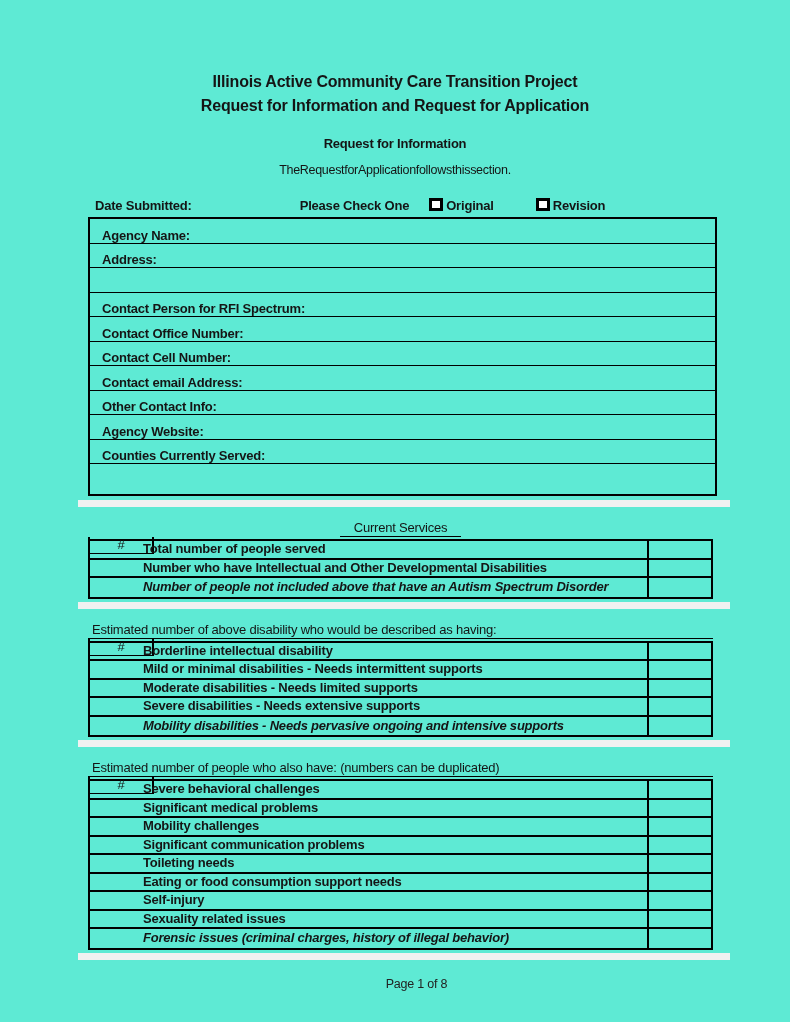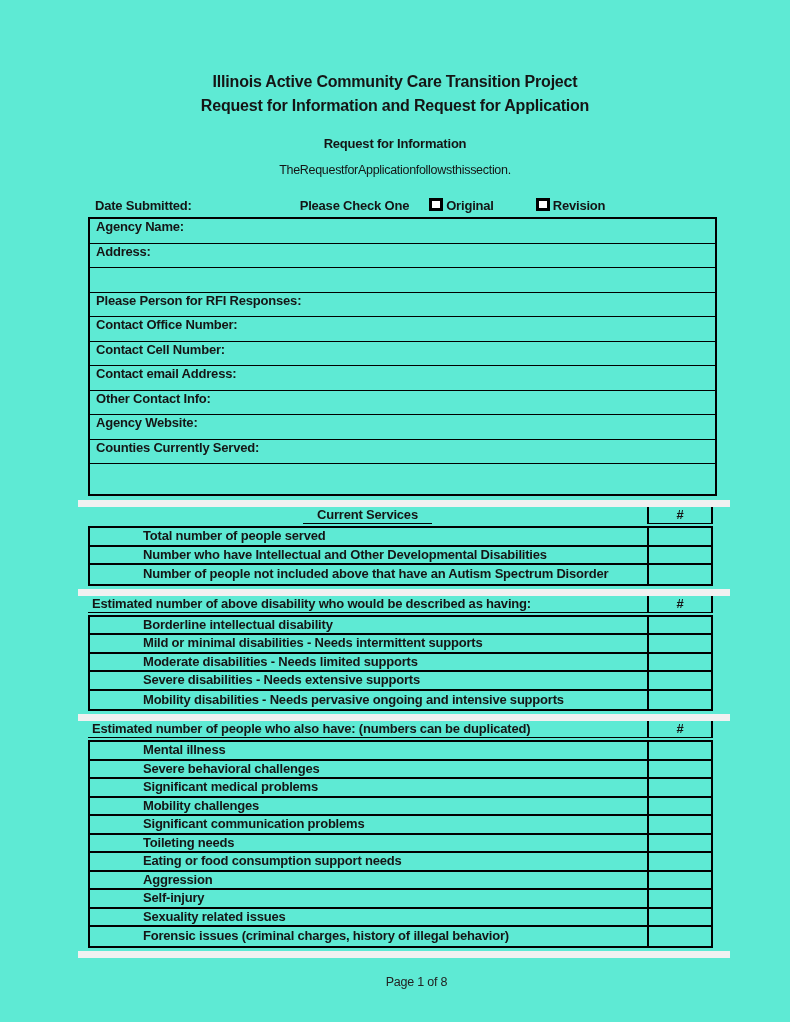--- a/index.html
+++ b/index.html
@@ -16,33 +16,33 @@
   .section-subheading { margin-top:9px; text-align:center; font-size:12.5px; font-weight:400; line-height:14px; letter-spacing:-0.3px; }
   
   .date-row { margin:21px 75px 0 95px; height:16px; display:flex; align-items:flex-start; font-size:13px; font-weight:600; }
   .date-label { }
   .check-one-label { margin-left:108px; }
   .checkbox { display:inline-block; width:14px; height:13px; border:3px solid #000; background:#fff; margin-left:20px; flex:0 0 auto; }
   .checkbox.second { margin-left:42px; }
   .check-option { margin-left:3px; }
   
   .agency-table { margin:3px 73px 0 88px; border:2px solid #000; }
-  .arow { height:24.5px; border-bottom:1.5px solid #000; display:flex; align-items:flex-start; padding:0 6px; font-size:13px; font-weight:600; }
+  .arow { height:24.5px; border-bottom:1.5px solid #000; display:flex; align-items:flex-end; padding:0 12px; font-size:13px; font-weight:600; }
   .arow:last-child { border-bottom:none; height:30px; }
   
-  .svc-header { margin:0 77px 0 88px; display:flex; font-size:13px; font-weight:700; height:17px; }
+  .svc-header { margin:13px 77px 0 88px; display:flex; font-size:13px; font-weight:400; height:17px;flex-direction:column; }
   .svc-header .sh-label { flex:1; display:flex; align-items:flex-end; }
   .svc-header.centered .sh-label { justify-content:center; }
   .svc-header .underline { border-bottom:1.5px solid #000; padding:0 14px 0 14px; line-height:16px; }
   .svc-header.left .sh-label { border-bottom:1.5px solid #000; padding-left:4px; line-height:16px; }
   .svc-header .sh-num { width:66px; border-left:2px solid #000; border-right:2px solid #000; border-bottom:1.5px solid #000; text-align:center; line-height:16px; }
   
   .svc-table { margin:2px 77px 0 88px; border:2px solid #000; }
   .srow { display:flex; height:18.5px; border-bottom:2px solid #000; font-size:13px; font-weight:600; }
-  .srow:last-child { border-bottom:none; }
+  .srow:last-child { border-bottom:none;font-style:italic; }
   .srow .s-label { flex:1; padding:0 4px 0 5px; display:flex; align-items:center; line-height:16px;margin-left:48px; }
   .srow .s-num { width:64px; border-left:2px solid #000; }
   
   .gap-band { margin:3px 60px 0 78px; height:7px; background:#f1f1f1; }
   .gap-band.first { margin-top:4px; }
   .footer { margin-top:17px; text-align:center; font-size:12.5px; font-weight:500; color:#222;margin-left:43px; }
 </style>
 </head>
 <body>
 
@@ -68,21 +68,21 @@
     <div class="arow">
         <span>Agency Name:</span>
       </div>
     <div class="arow">
         <span>Address:</span>
       </div>
     <div class="arow">
         <span></span>
       </div>
     <div class="arow">
-        <span>Please Person for RFI Responses:</span>
+        <span>Contact Person for RFI Spectrum:</span>
       </div>
     <div class="arow">
         <span>Contact Office Number:</span>
       </div>
     <div class="arow">
         <span>Contact Cell Number:</span>
       </div>
     <div class="arow">
         <span>Contact email Address:</span>
       </div>
@@ -153,24 +153,20 @@
   </div>
 
   <div class="gap-band"></div>
 
   <div class="svc-header left">
     <div class="sh-label">Estimated number of people who also have: (numbers can be duplicated)</div>
     <div class="sh-num">#</div>
   </div>
   <div class="svc-table">
     <div class="srow">
-        <div class="s-label">Mental illness</div>
-        <div class="s-num"></div>
-      </div>
-    <div class="srow">
         <div class="s-label">Severe behavioral challenges</div>
         <div class="s-num"></div>
       </div>
     <div class="srow">
         <div class="s-label">Significant medical problems</div>
         <div class="s-num"></div>
       </div>
     <div class="srow">
         <div class="s-label">Mobility challenges</div>
         <div class="s-num"></div>
@@ -181,24 +177,20 @@
       </div>
     <div class="srow">
         <div class="s-label">Toileting needs</div>
         <div class="s-num"></div>
       </div>
     <div class="srow">
         <div class="s-label">Eating or food consumption support needs</div>
         <div class="s-num"></div>
       </div>
     <div class="srow">
-        <div class="s-label">Aggression</div>
-        <div class="s-num"></div>
-      </div>
-    <div class="srow">
         <div class="s-label">Self-injury</div>
         <div class="s-num"></div>
       </div>
     <div class="srow">
         <div class="s-label">Sexuality related issues</div>
         <div class="s-num"></div>
       </div>
     <div class="srow">
         <div class="s-label">Forensic issues (criminal charges, history of illegal behavior)</div>
         <div class="s-num"></div>

